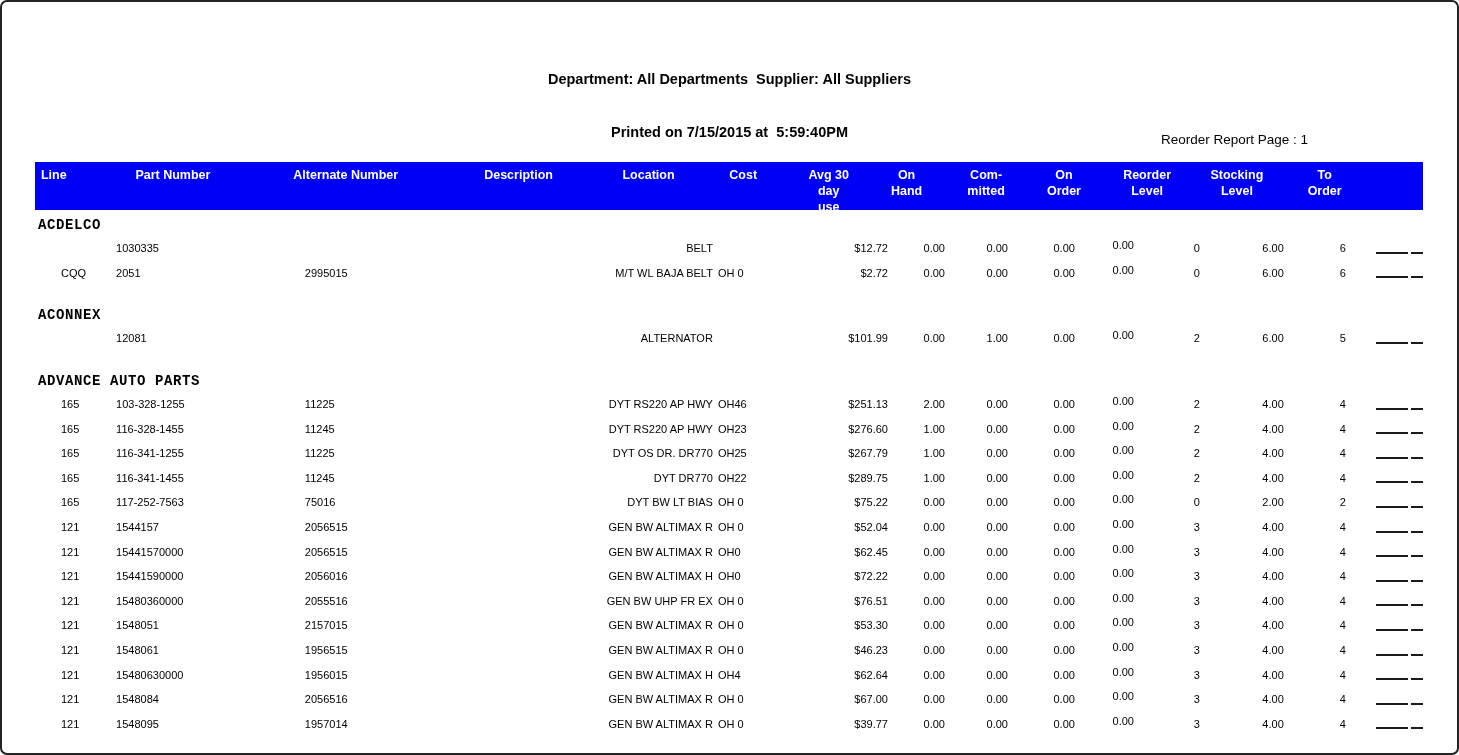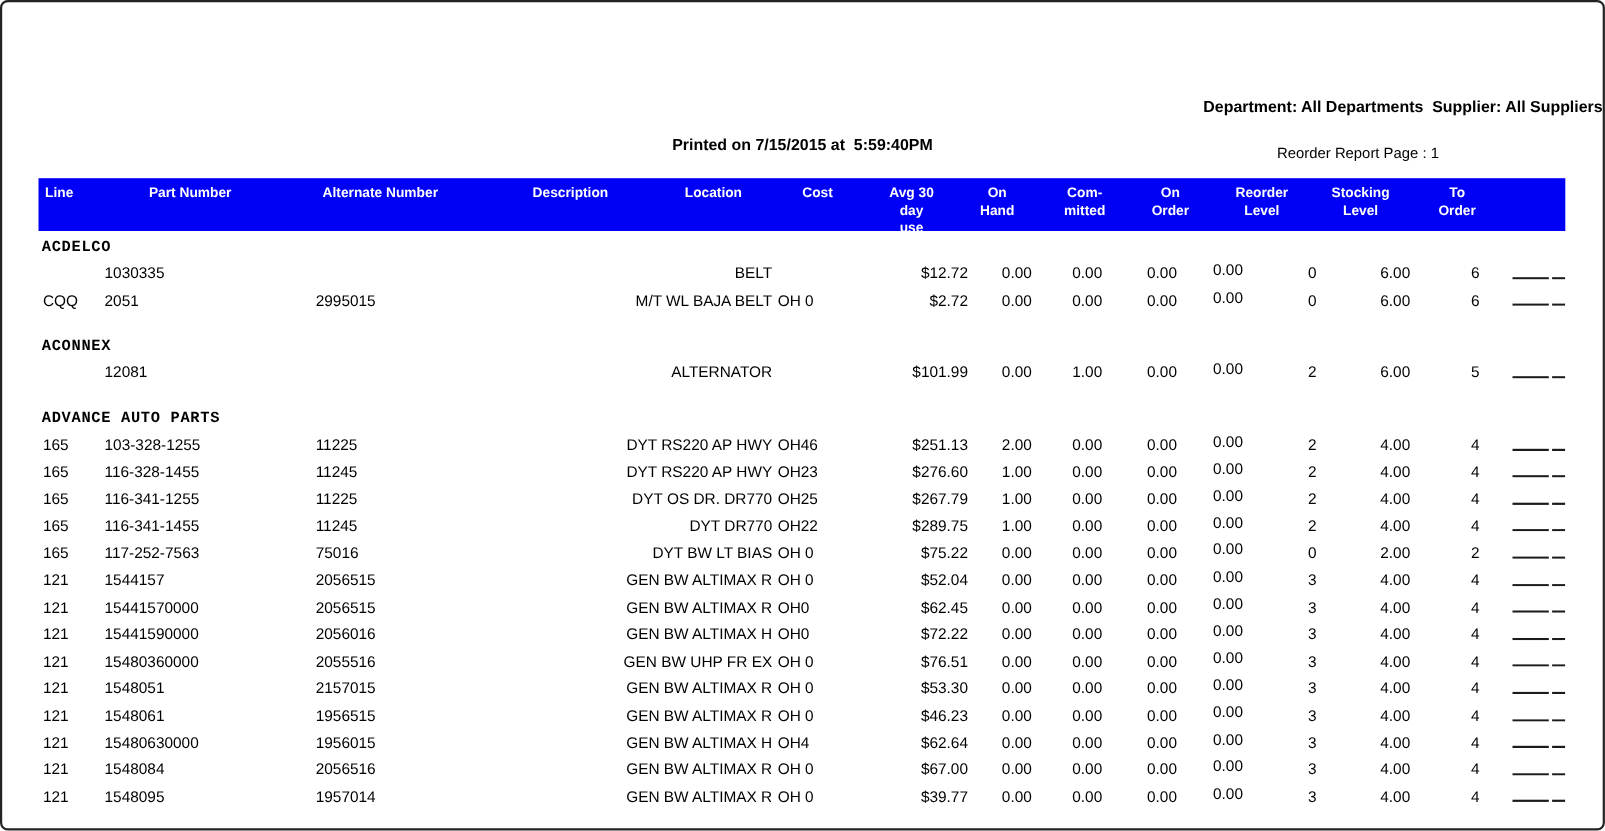--- a/index.html
+++ b/index.html
@@ -9,21 +9,21 @@
     background:#fff;
     border:2px solid #232323;
     border-radius:7px;
     overflow:hidden;
     font-family:"Liberation Sans", sans-serif;
     color:#000;
   }
   .hline { position:absolute; left:0; width:100%; text-align:center; font-weight:bold; white-space:pre; }
   .title   { top:17px;  font-size:18px; }
   .hline1  { top:50px;  font-size:14.5px; }
-  .hline2  { top:88px;  font-size:14.5px;text-align:right; }
+  .hline2  { top:69px;  font-size:14.5px; }
   .hline3  { top:100px; font-size:14.5px; }
   .hline4  { top:122px; font-size:14.5px; }
   .page-label { position:absolute; top:130px; left:1159px; font-weight:normal; font-size:13.5px; white-space:pre; }
 
   .report-table { position:absolute; top:160px; left:33px; width:1388px; }
   .theader { display:flex; height:48px; }
   .hcell {
     padding-top:5px; text-align:center; font-weight:bold;
     font-size:12.5px; line-height:16px; white-space:pre-line;
   }
@@ -32,21 +32,21 @@
   .c5{width:88px}.c6{width:62px}.c7{width:65px}.c8{width:67px}.c9{width:60px}
   .c10{width:83px}.c11{width:73px}.c12{width:77px}.c13{width:56px}
 
   .tbody { margin-top:4px; }
   .group-row { height:22px; display:flex; align-items:center; }
   .group-name {
     font-family:Liberation Mono, monospace;
     font-weight:bold; font-size:14px; letter-spacing:0.6px; padding-left:3px;
   }
   .group-spacer { height:19px; }
-  .trow { display:flex; height:24.6px; align-items:center; font-size:14px; }
+  .trow { display:flex; height:24.6px; align-items:center; font-size:11px;margin-left:22px; }
   .tcell { white-space:pre; overflow:hidden; }
 
   .col-line            { text-align:left;  padding-left:4px; }
   .col-part-number     { text-align:left;  padding-left:3px; }
   .col-alternate-number{ text-align:left;  padding-left:0; }
   .col-description     { text-align:right;  padding-left:3px; }
   .col-location        { text-align:left;  padding-left:5px; }
   .col-cost            { text-align:right; padding-right:0; }
   .col-avg-30-day-use  { text-align:right; padding-right:4px; }
   .col-on-hand         { text-align:right; padding-right:5px; }

